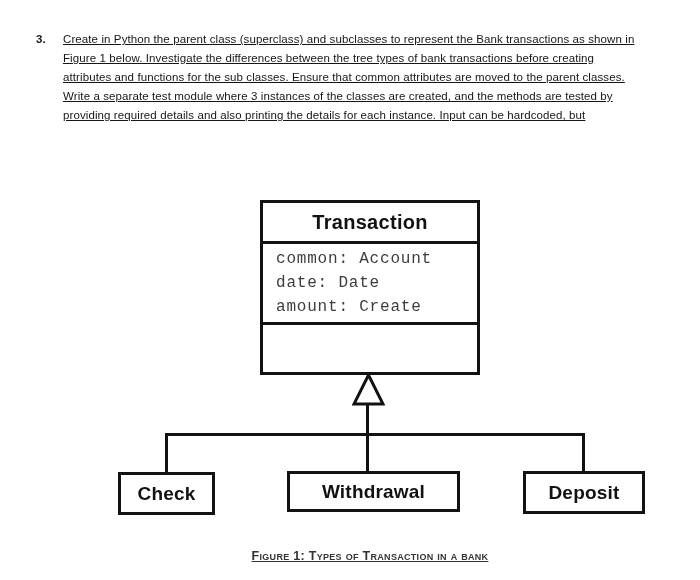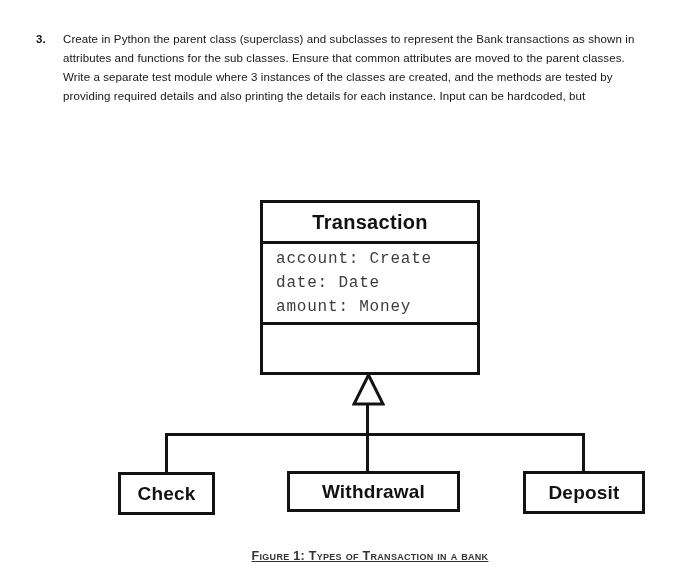--- a/index.html
+++ b/index.html
@@ -13,20 +13,21 @@
   .page { position: absolute; left: 0; top: 0; width: 700px; height: 580px; background: #ffffff; }
 
   
   .problem-number {
     position: absolute; left: 36px; top: 30px;
     font-size: 11.5px; line-height: 19px; color: #161616; font-weight: bold;
   }
   .problem-lines {
     position: absolute; left: 63px; top: 30px;
     color: #161616;
+    text-decoration: underline;
   }
   .pline {
     font-size: 11.5px; line-height: 19px; white-space: nowrap;
     letter-spacing: 0.1px;
   }
 
   
   .diagram { position: absolute; left: 0; top: 0; width: 692px; height: 580px; padding-left: 20px; }
 
   .class-box {
@@ -79,33 +80,34 @@
   }
 </style>
 </head>
 <body>
 
 <div class="page">
 
   <div class="problem-number">3.</div>
   <div class="problem-lines">
     <div class="pline">Create in Python the parent class (superclass) and subclasses to represent the Bank transactions as shown in</div>
+    <div class="pline">Figure 1 below. Investigate the differences between the tree types of bank transactions before creating</div>
     <div class="pline">attributes and functions for the sub classes. Ensure that common attributes are moved to the parent classes.</div>
     <div class="pline">Write a separate test module where 3 instances of the classes are created, and the methods are tested by</div>
     <div class="pline">providing required details and also printing the details for each instance. Input can be hardcoded, but</div>
   </div>
 
   <div class="diagram">
 
     <div class="class-box parent-box">
       <div class="class-title">Transaction</div>
       <div class="class-attrs">
-        <div class="attr">account: Create</div>
+        <div class="attr">common: Account</div>
         <div class="attr">date: Date</div>
-        <div class="attr">amount: Money</div>
+        <div class="attr">amount: Create</div>
       </div>
       <div class="class-methods"></div>
     </div>
 
     <div class="line line-v-center"></div>
     <div class="line line-h"></div>
     <div class="line line-v-left"></div>
     <div class="line line-v-right"></div>
 
     <svg class="tri" width="33" height="33" viewBox="0 0 33 33">

